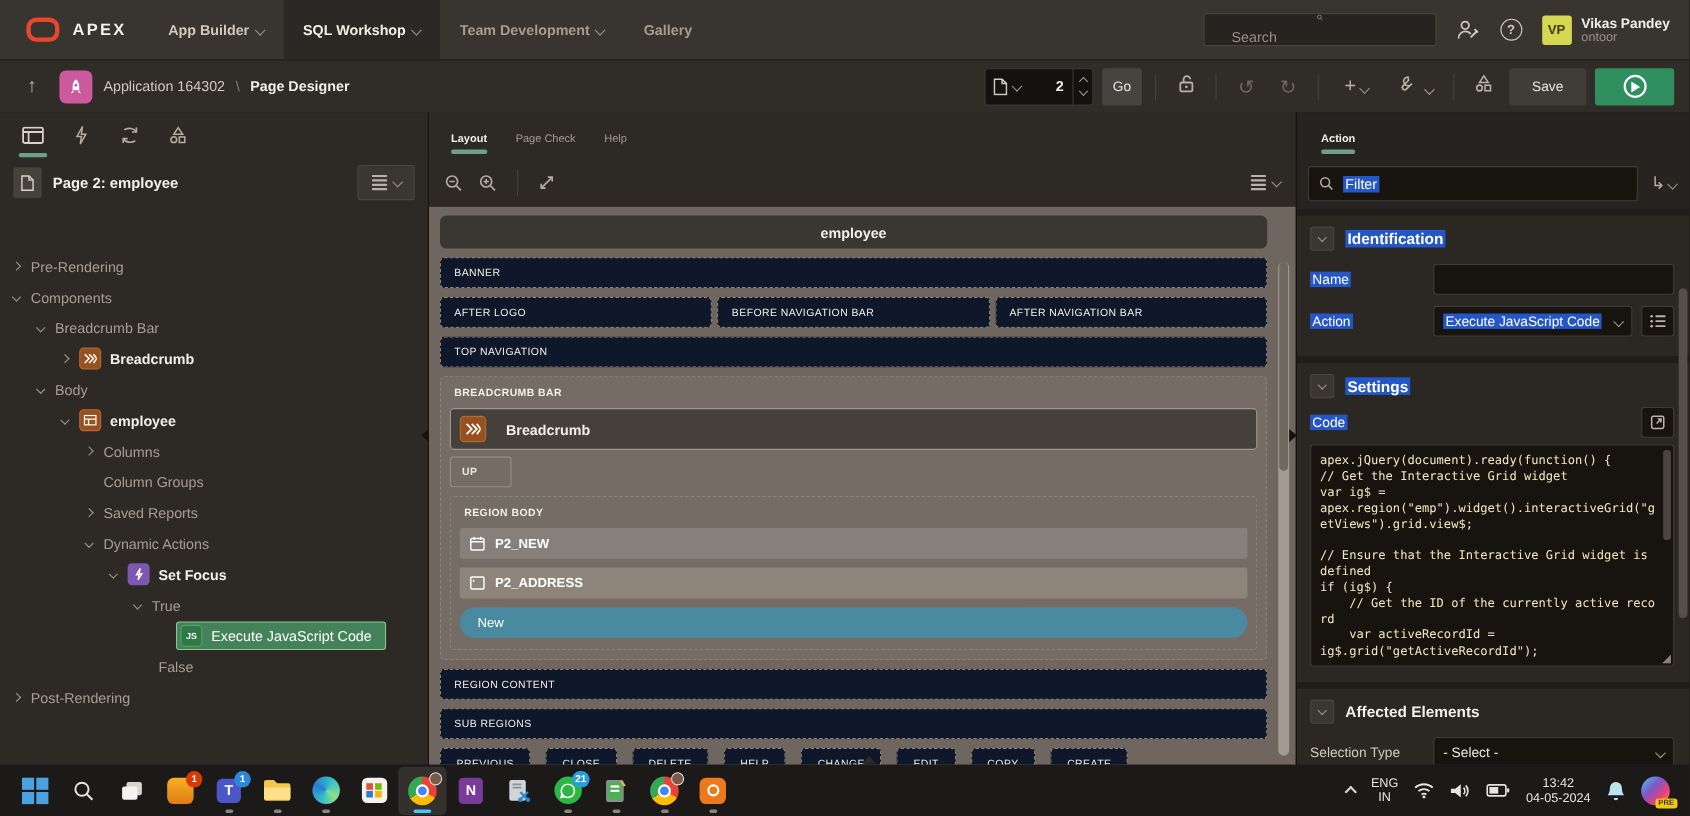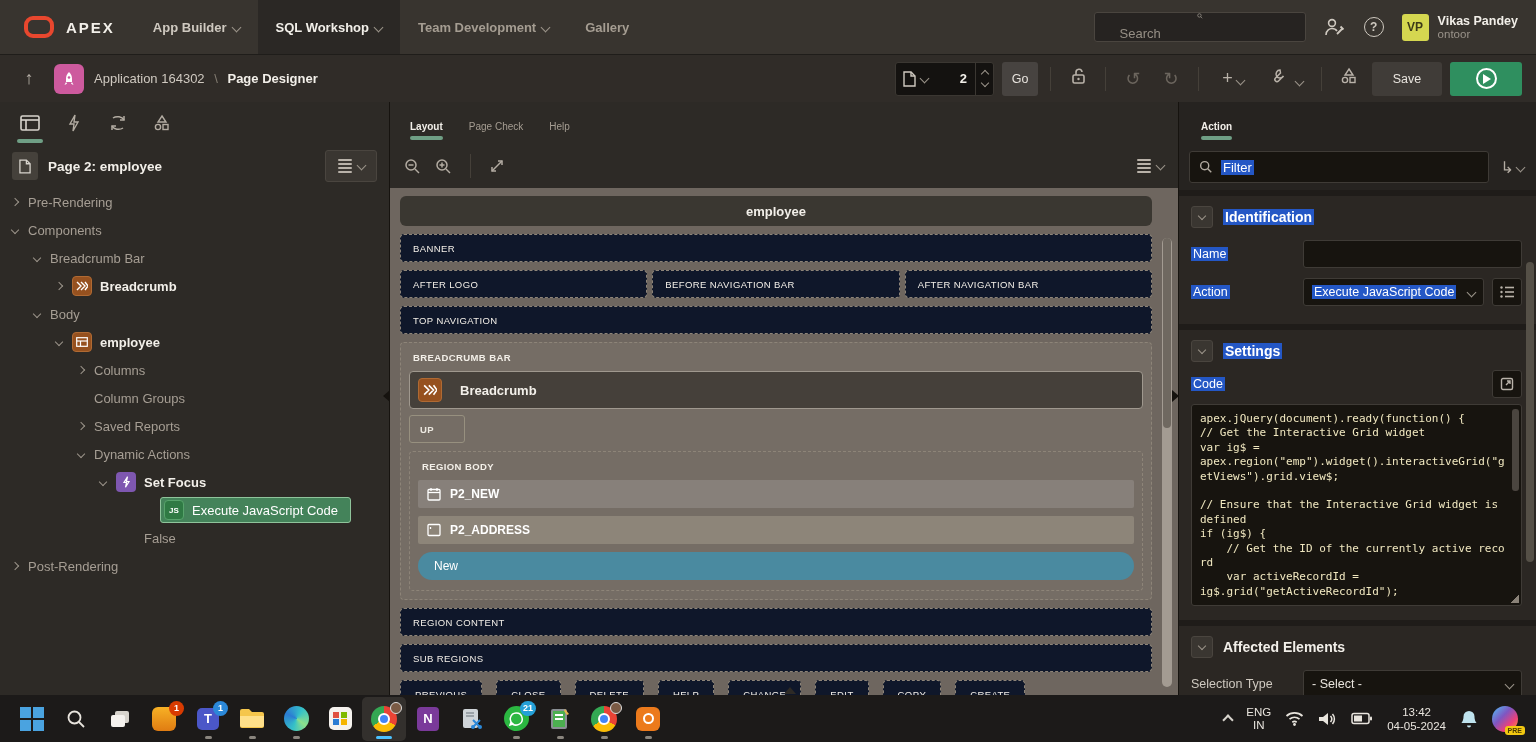--- a/index.html
+++ b/index.html
@@ -82,21 +82,21 @@
   .pgrow { height:44px; display:flex; align-items:center; padding:0 12px; gap:10px; }
   .doc-tile { width:26px; height:28px; background:#45413b; border-radius:3px;
               display:flex; align-items:center; justify-content:center; }
   .pgrow .title { color:#f2efe9; font-size:13.5px; font-weight:bold; flex:1; }
   .menu-btn { width:52px; height:32px; background:#3a3631; border:1px solid #4a453f; border-radius:3px;
               display:flex; align-items:center; justify-content:center; gap:6px; cursor:pointer; }
   .hamb { display:flex; flex-direction:column; gap:2px; }
   .hamb i { width:14px; height:2px; background:#b9b2a9; border-radius:1px; }
 
   
-  .tree { font-size:13px; color:#a69e94; }
+  .tree { font-size:13px; color:#a69e94;margin-top:40px; }
   .trow { height:28px; display:flex; align-items:center; cursor:pointer; }
   .ind0{padding-left:12px}.ind1{padding-left:34px}.ind2{padding-left:56px}.ind3{padding-left:78px}
   .ind4{padding-left:100px}.ind5{padding-left:122px}.ind6{padding-left:144px}
   .exp { width:16px; display:flex; align-items:center; }
   .exp .chev { margin-left:0; width:6px; height:6px; }
   .spacer16 { width:16px; }
   .tico { width:20px; height:20px; border-radius:4px; margin-right:8px; flex-shrink:0;
           display:flex; align-items:center; justify-content:center; }
   .tico.bc  { background:#96511f; border:1px solid #b06a33; }
   .tico.grid{ background:#96511f; border:1px solid #b06a33; }
@@ -464,20 +464,26 @@
           <span class="exp">
             <i class="chev"></i>
           </span>
         <span class="tico da">
             <svg width="9" height="12" viewBox="0 0 9 12">
               <path d="M5.5 0.7 L2 6.5 h2.5 L3.5 11.3 L7 5.5 h-2.5 Z" fill="none" stroke="#fff" stroke-width="1.2"></path>
             </svg>
           </span>
         <span>Set Focus</span>
         </div>
+      <div class="trow ind5">
+          <span class="exp">
+            <i class="chev"></i>
+          </span>
+          <span>True</span>
+        </div>
       <div class="trow ind6">
           <span class="spacer16"></span>
         <span class="selpill">
           <span class="tico js">JS</span>
           <span>Execute JavaScript Code</span>
         </span>
         </div>
       <div class="trow ind6">
           <span>False</span>
         </div>

